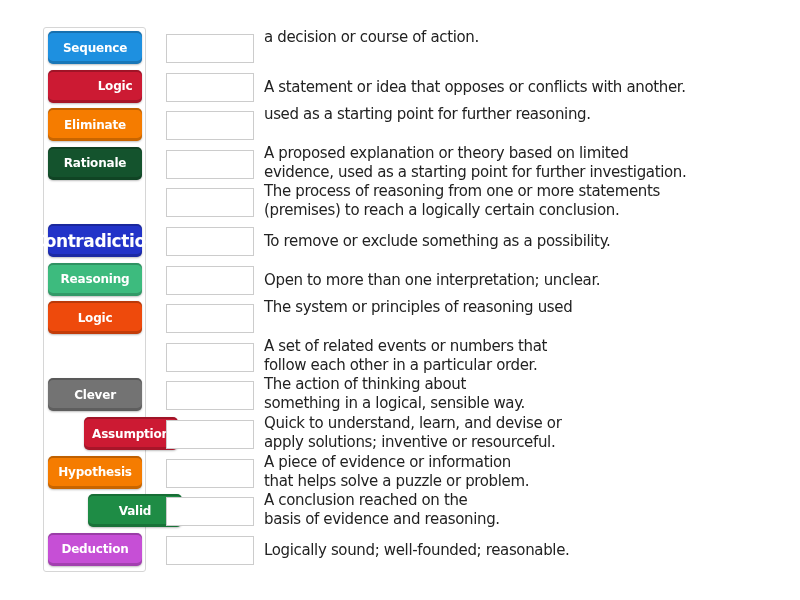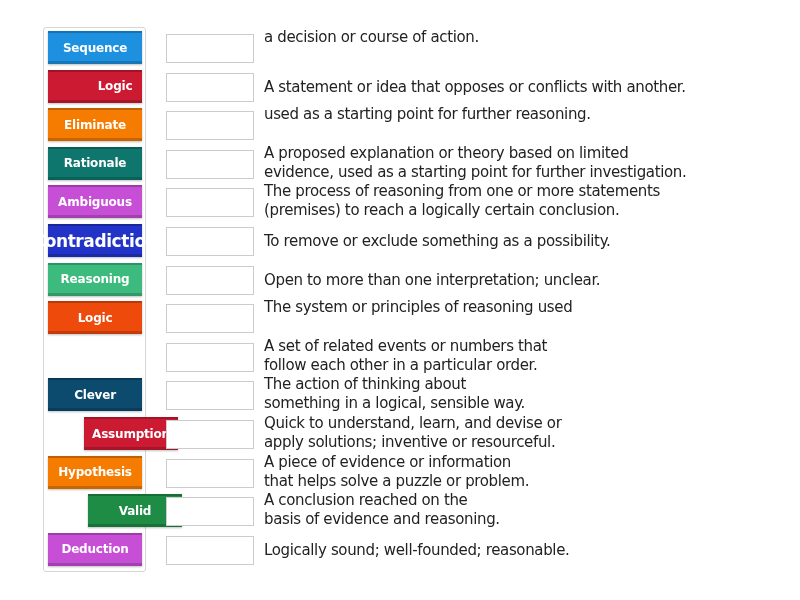--- a/index.html
+++ b/index.html
@@ -7,21 +7,21 @@
     width: 800px; height: 600px; background: #ffffff; position: relative;
     overflow: hidden; font-family: "DejaVu Sans", sans-serif;
   }
   .tile-panel {
     position: absolute; left: 43px; top: 27px; width: 103px; height: 545px;
     border: 1px solid #d6d6d6; border-radius: 3px; background: #fff;
     box-sizing: border-box;
   }
   .tile {
     position: absolute; left: 4px; width: 94px; height: 33px;
-    border-radius: 0; color: #fff; font-weight: bold;
+    border-radius: 5px; color: #fff; font-weight: bold;
     font-family: "DejaVu Sans", sans-serif; font-size: 12px;
     display: flex; align-items: center; justify-content: center;
     box-shadow: 0 2px 0 rgba(0,0,0,0.22) inset, 0 -3px 0 rgba(0,0,0,0.18) inset, 0 1px 2px rgba(0,0,0,0.25);
     cursor: grab; white-space: nowrap; letter-spacing: -0.2px;
     box-sizing: border-box;
   }
   .tile.small-font { font-size: 17px; letter-spacing: -0.4px; }
   .drop-box {
     position: absolute; left: 166px; width: 88px; height: 29px;
     border: 1px solid #cccccc; background: #fff; box-sizing: border-box;
@@ -33,26 +33,25 @@
   }
   .def span { display: block; white-space: nowrap; }
 </style>
 </head>
 <body>
 
 <div class="tile-panel" id="tile-panel">
     <div class="tile" style="top: 3px; background: rgb(30, 144, 224);">Sequence</div>
     <div class="tile" style="top: 41.6px; background: rgb(204, 26, 51); padding-left: 40px;">Logic</div>
     <div class="tile" style="top: 80.2px; background: rgb(245, 124, 0);">Eliminate</div>
-    <div class="tile" style="top: 118.8px; background: #0f766e;">Rationale</div>
-    <div class="tile" style="top: 157.4px; background: rgb(198, 79, 214);">Ambiguous</div>
+    <div class="tile" style="top: 118.8px; background: #14532d;">Rationale</div>
     <div class="tile small-font" style="top: 196px; background: rgb(34, 51, 200);">Contradiction</div>
     <div class="tile" style="top: 234.6px; background: rgb(61, 187, 126);">Reasoning</div>
     <div class="tile" style="top: 273.2px; background: rgb(238, 74, 12);">Logic</div>
-    <div class="tile" style="top: 350.4px; background: #0c4a6e;">Clever</div>
+    <div class="tile" style="top: 350.4px; background: #737373;">Clever</div>
     <div class="tile" style="top: 389px; background: rgb(204, 26, 51); margin-left: 36px;">Assumption</div>
     <div class="tile" style="top: 427.6px; background: rgb(245, 124, 0);">Hypothesis</div>
     <div class="tile" style="top: 466.2px; background: rgb(30, 140, 69); margin-left: 40px;">Valid</div>
     <div class="tile" style="top: 504.8px; background: rgb(198, 79, 214);">Deduction</div>
   </div>
 <div id="rows">
     <div class="drop-box" style="top: 34px;"></div>
     <div class="def" style="top: 28px;">
       <span>a decision or course of action.</span>
     </div>

